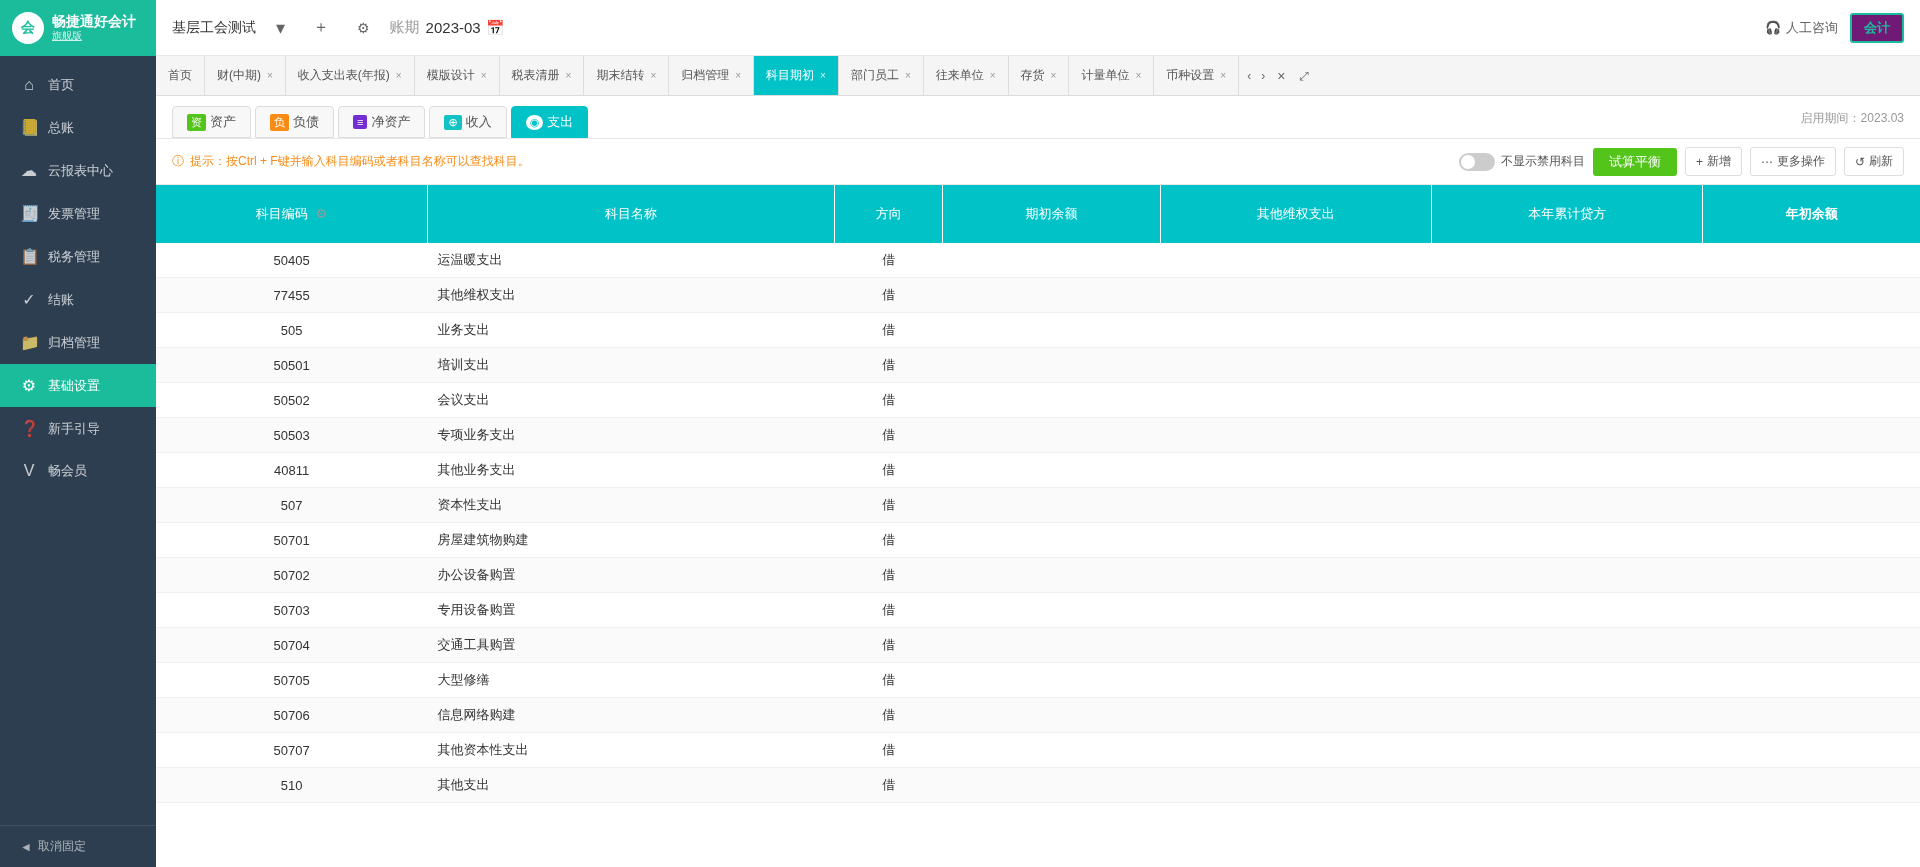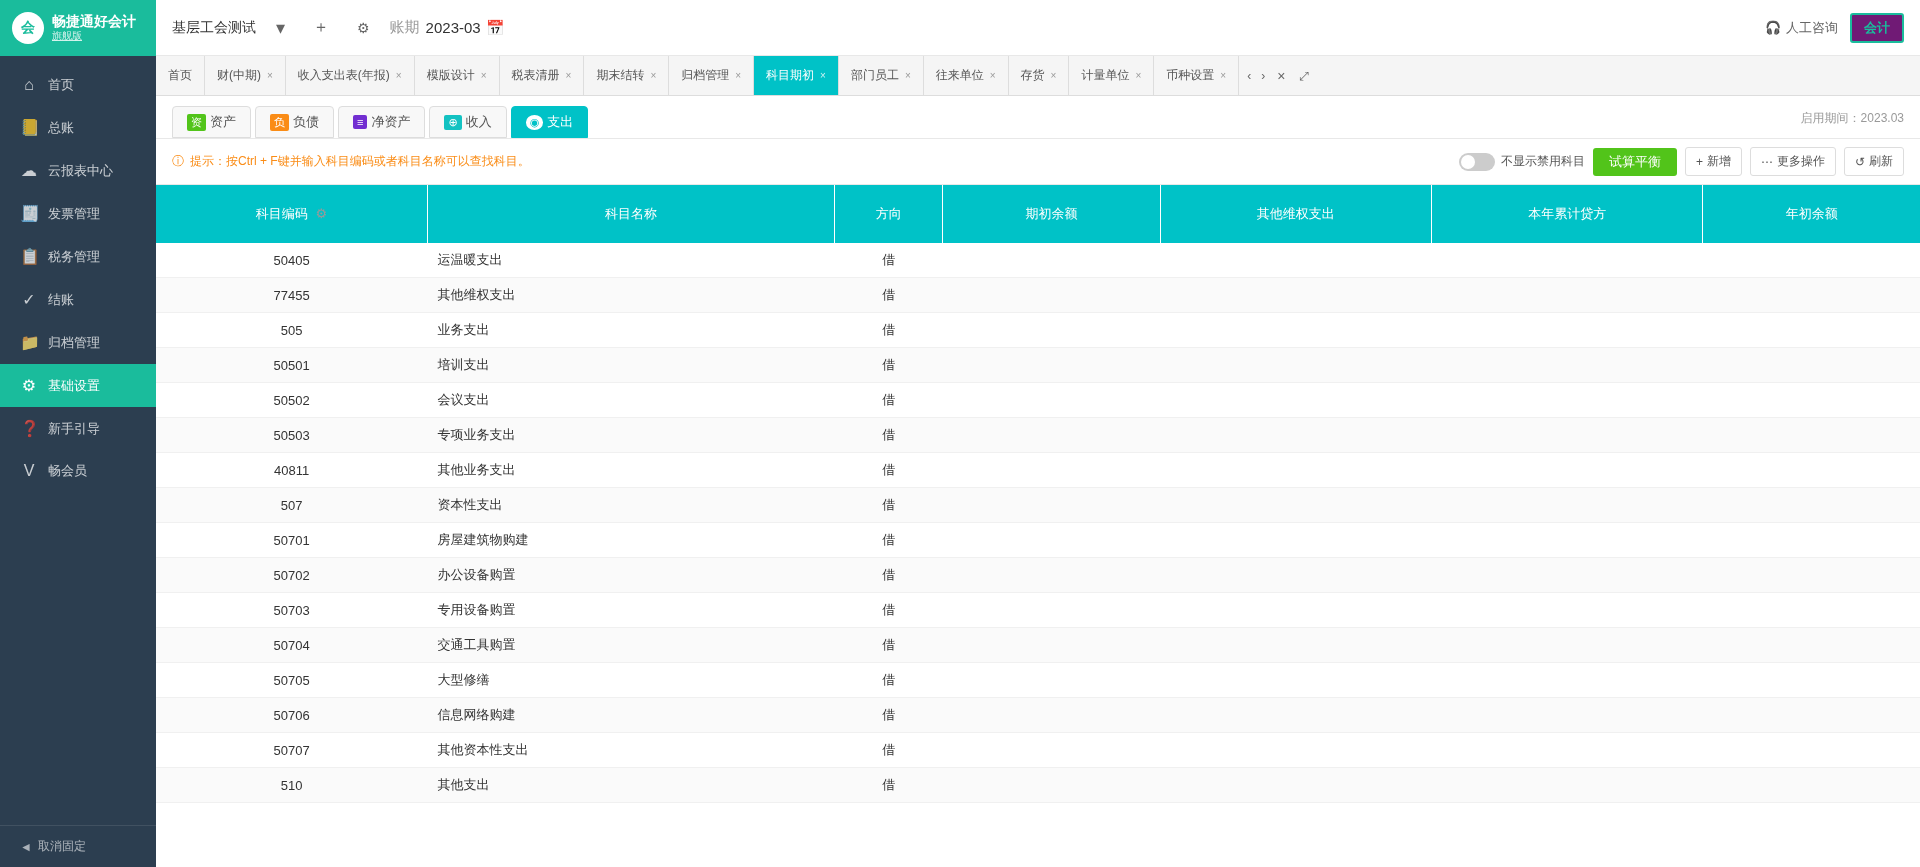--- a/index.html
+++ b/index.html
@@ -61,21 +61,21 @@
     .btn-refresh { display: flex; align-items: center; gap: 4px; border: 1px solid #ddd; background: white; padding: 5px 10px; font-size: 12px; color: #555; cursor: pointer; border-radius: 3px; }
     .toggle-row { display: flex; align-items: center; gap: 6px; font-size: 12px; color: #555; }
     .toggle { width: 36px; height: 18px; background: #ccc; border-radius: 9px; cursor: pointer; position: relative; }
     .toggle-knob { width: 14px; height: 14px; background: white; border-radius: 50%; position: absolute; top: 2px; left: 2px; }
 
     
     .table-container { flex: 1; overflow-y: auto; overflow-x: hidden; }
     table { width: 100%; border-collapse: collapse; }
     .table-header { position: sticky; top: 0; z-index: 10; }
     th { background: #00c2c7; color: white; padding: 20px 8px; font-size: 13px; font-weight: normal; text-align: center; border-right: 1px solid rgba(255,255,255,0.2); }
-    th:last-child { border-right: none; }
+    th:last-child { border-right: none; font-weight: bold; }
     td { padding: 8px 10px; text-align: center; font-size: 13px; color: #333; border-bottom: 1px solid #f0f0f0; }
     tr:nth-child(even) { background: #fafafa; }
     .col-code { width: 200px; }
     .col-name { width: 300px; }
     .col-dir { width: 80px; }
     .col-balance { width: 160px; }
     .col-debit { width: 200px; }
     .col-credit { width: 200px; }
     .col-annual { width: 160px; }
 

